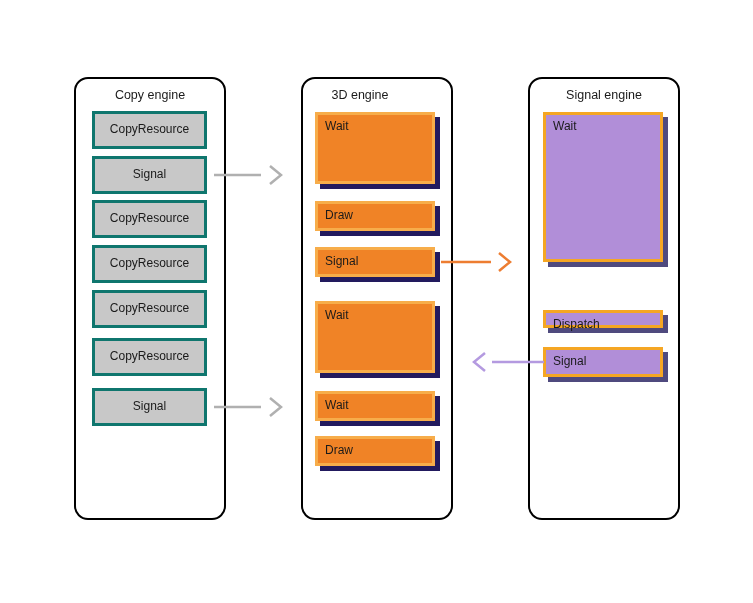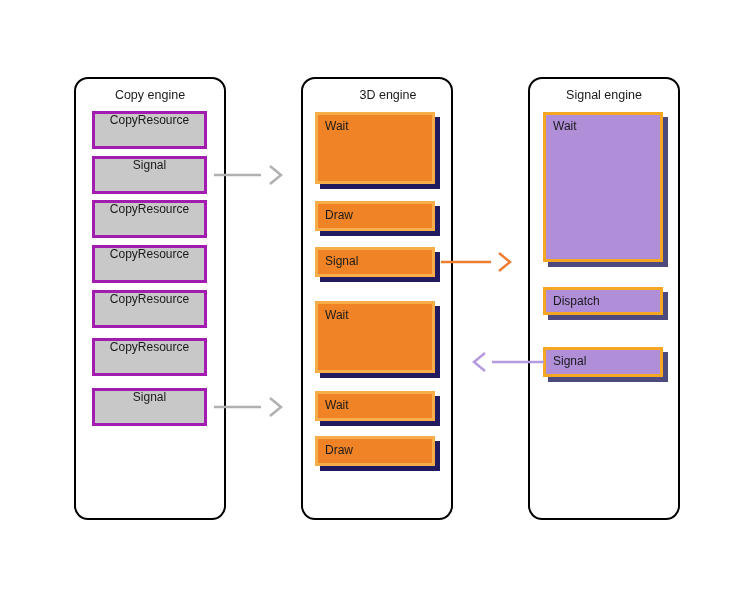--- a/index.html
+++ b/index.html
@@ -44,23 +44,23 @@
     position: absolute;
     box-sizing: border-box;
     font-size: 12px;
     color: #1a1a1a;
     line-height: 1.1;
   }
 
   
   .op-copy {
     background: #c8c8c8;
-    border: 3px solid #a21caf;
+    border: 3px solid #0f766e;
     display: flex;
-    align-items: flex-start;
+    align-items: center;
     justify-content: center;
   }
   .op-copy .op-label {
     text-align: center;
   }
 
   
   .op-3d {
     background: #f08326;
     border: 3px solid #f7ad4a;
@@ -113,21 +113,21 @@
   </div>
   <div class="op op-copy" style="left:92px; top:338px; width:115px; height:38px;">
     <span class="op-label">CopyResource</span>
   </div>
   <div class="op op-copy" style="left:92px; top:388px; width:115px; height:38px;">
     <span class="op-label">Signal</span>
   </div>
 
   <div class="engine" style="left:301px; top:77px; width:152px; height:443px;">
   </div>
-  <div class="engine-title" style="left:312px; top:88px; width:152px;">3D engine</div>
+  <div class="engine-title" style="left:284px; top:88px; width:152px;">3D engine</div>
 
   <div class="op op-3d" style="left:315px; top:112px; width:120px; height:72px;">
     <span class="op-label">Wait</span>
   </div>
   <div class="op op-3d" style="left:315px; top:201px; width:120px; height:30px;">
     <span class="op-label">Draw</span>
   </div>
   <div class="op op-3d" style="left:315px; top:247px; width:120px; height:30px;">
     <span class="op-label">Signal</span>
   </div>
@@ -141,21 +141,21 @@
     <span class="op-label">Draw</span>
   </div>
 
   <div class="engine" style="left:528px; top:77px; width:152px; height:443px;">
   </div>
   <div class="engine-title" style="left:528px; top:88px; width:152px;">Signal engine</div>
 
   <div class="op op-compute" style="left:543px; top:112px; width:120px; height:150px;">
     <span class="op-label">Wait</span>
   </div>
-  <div class="op op-compute" style="left:543px; top:287px; width:120px; height:28px;">
+  <div class="op op-compute" style="left:543px; top:310px; width:120px; height:18px;">
     <span class="op-label">Dispatch</span>
   </div>
   <div class="op op-compute" style="left:543px; top:347px; width:120px; height:30px;">
     <span class="op-label">Signal</span>
   </div>
 
   <div class="arrow" style="left:214px; top:164px;">
     <svg width="70" height="22" viewBox="0 0 70 22">
       <line x1="0" y1="11" x2="47" y2="11" stroke="#b0b0b0" stroke-width="2.5"></line>
       <polyline points="56,2 67,11 56,20" fill="none" stroke="#b0b0b0" stroke-width="2.5"></polyline>

